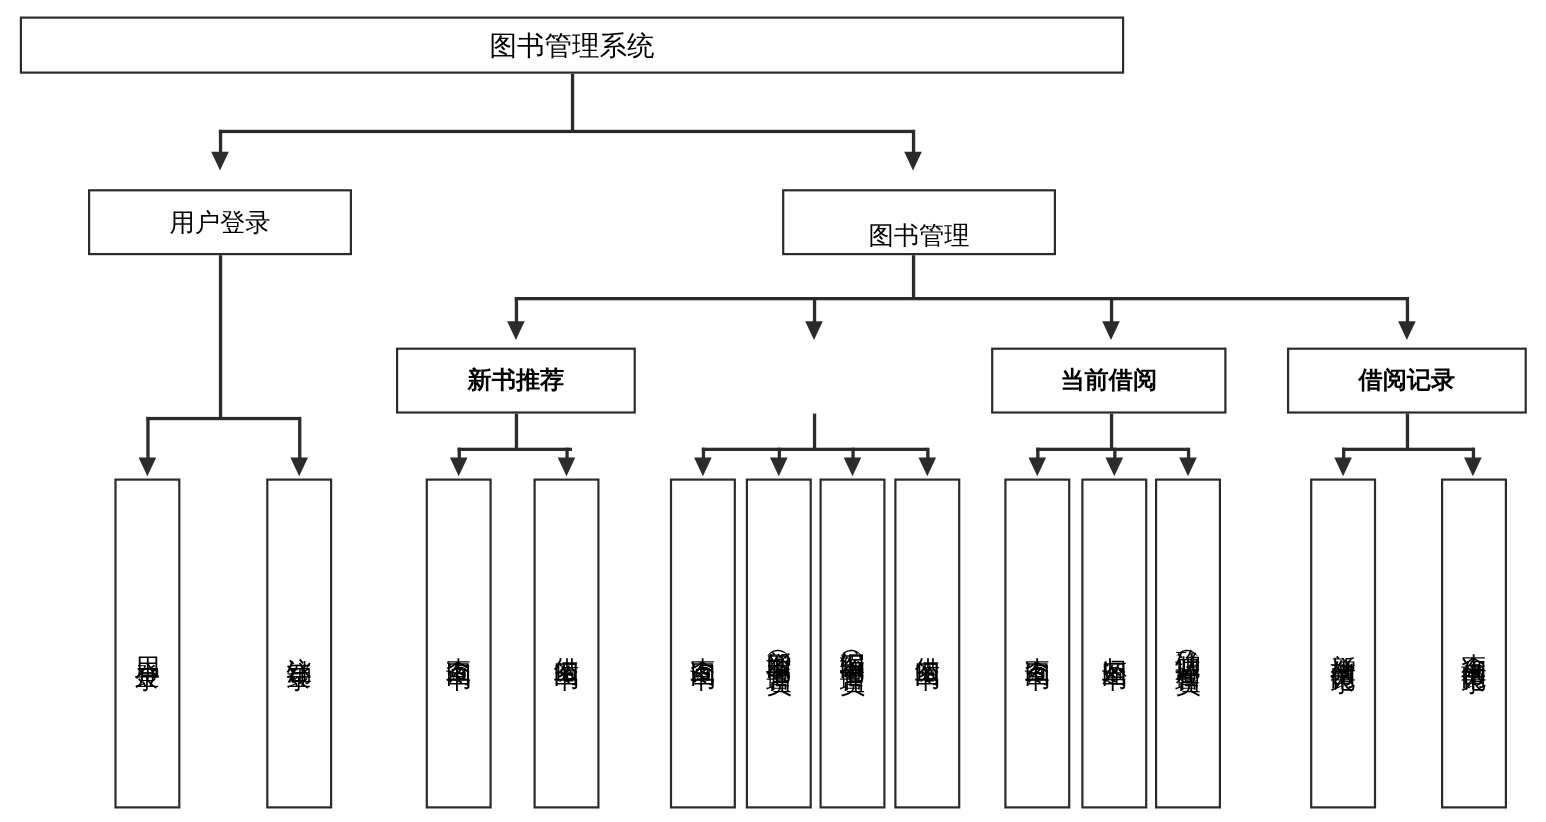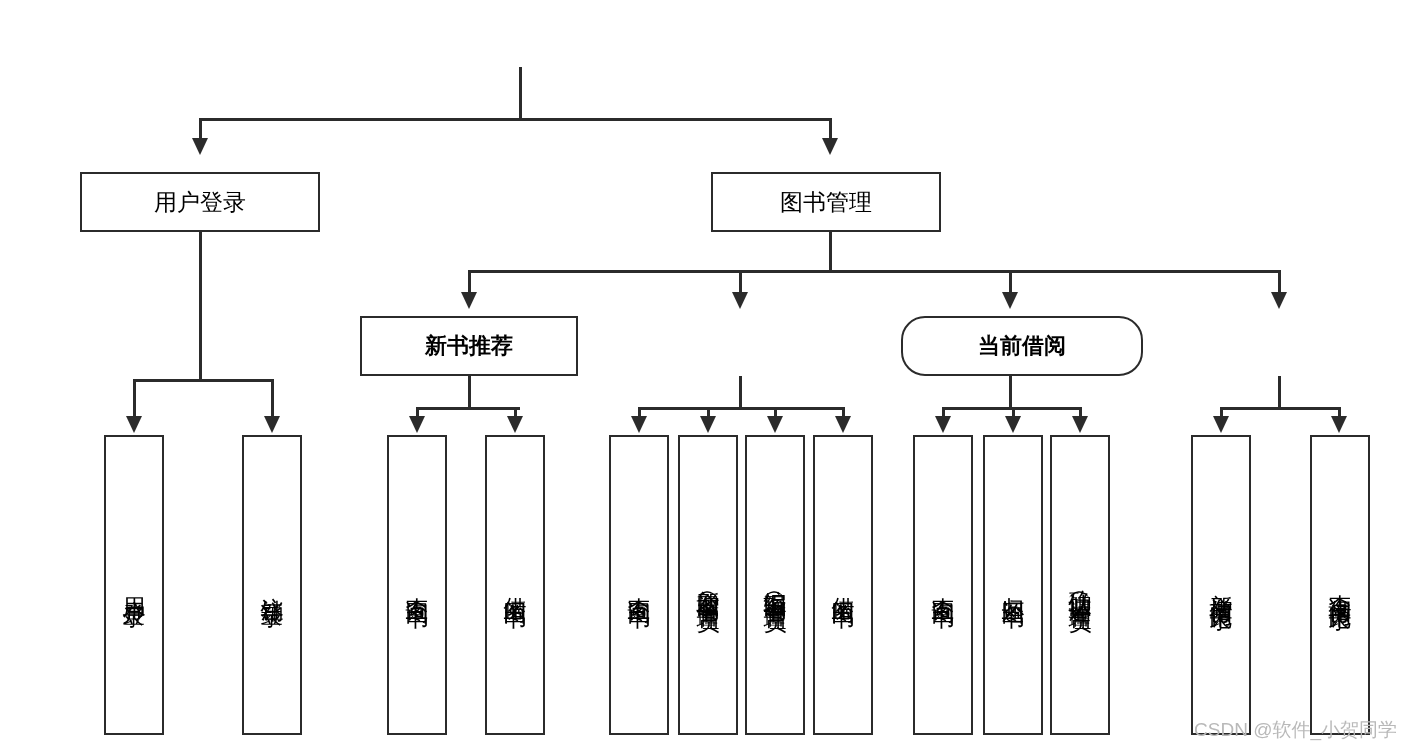--- a/index.html
+++ b/index.html
@@ -86,32 +86,35 @@
     color: #b9b9b9;
     white-space: nowrap;
     pointer-events: none;
   }
 </style>
 </head>
 <body>
 
 <div id="canvas">
 
+  <div class="node root" style="left:18px; top:15px; width:1004px; height:52px;">
+    <span class="lbl">图书管理系统</span>
+  </div>
 
   <div class="vline" style="left:519px; top:67px; height:52px;"></div>
   <div class="hline" style="left:199px; top:118px; width:632px;"></div>
   <div class="vline" style="left:199px; top:118px; height:22px;"></div>
   <div class="arrow" style="left:192px; top:138px;"></div>
   <div class="vline" style="left:829px; top:118px; height:22px;"></div>
   <div class="arrow" style="left:822px; top:138px;"></div>
 
   <div class="node level2" style="left:80px; top:172px; width:240px; height:60px;">
     <span class="lbl">用户登录</span>
   </div>
-  <div class="node level2" style="left:711px; top:172px; width:230px; height:60px;">
+  <div class="node level2" style="left:711px; top:172px; width:249px; height:60px;align-items:flex-end;">
     <span class="lbl">图书管理</span>
   </div>
 
   <div class="vline" style="left:199px; top:232px; height:148px;"></div>
   <div class="hline" style="left:133px; top:379px; width:140px;"></div>
   <div class="vline" style="left:133px; top:379px; height:39px;"></div>
   <div class="arrow" style="left:126px; top:416px;"></div>
   <div class="vline" style="left:271px; top:379px; height:39px;"></div>
   <div class="arrow" style="left:264px; top:416px;"></div>
 
@@ -122,22 +125,25 @@
   <div class="vline" style="left:739px; top:270px; height:24px;"></div>
   <div class="arrow" style="left:732px; top:292px;"></div>
   <div class="vline" style="left:1009px; top:270px; height:24px;"></div>
   <div class="arrow" style="left:1002px; top:292px;"></div>
   <div class="vline" style="left:1278px; top:270px; height:24px;"></div>
   <div class="arrow" style="left:1271px; top:292px;"></div>
 
   <div class="node level3" style="left:360px; top:316px; width:218px; height:60px;">
     <span class="lbl">新书推荐</span>
   </div>
-  <div class="node level3" style="left:901px; top:316px; width:242px; height:60px;border-radius:24px;">
+  <div class="node level3" style="left:901px; top:316px; width:214px; height:60px;">
     <span class="lbl">当前借阅</span>
+  </div>
+  <div class="node level3" style="left:1170px; top:316px; width:218px; height:60px;">
+    <span class="lbl">借阅记录</span>
   </div>
 
   <div class="vline" style="left:468px; top:376px; height:33px;"></div>
   <div class="hline" style="left:416px; top:407px; width:104px;"></div>
   <div class="vline" style="left:416px; top:407px; height:11px;"></div>
   <div class="arrow" style="left:409px; top:416px;"></div>
   <div class="vline" style="left:514px; top:407px; height:11px;"></div>
   <div class="arrow" style="left:507px; top:416px;"></div>
 
   <div class="vline" style="left:739px; top:376px; height:33px;"></div>
@@ -200,15 +206,14 @@
   <div class="node leaf" style="left:1050px; top:435px; width:60px; height:300px;">
     <span class="lbl">确认归还（管理员）</span>
   </div>
   <div class="node leaf" style="left:1191px; top:435px; width:60px; height:300px;">
     <span class="lbl">新增借阅记录</span>
   </div>
   <div class="node leaf" style="left:1310px; top:435px; width:60px; height:300px;">
     <span class="lbl">查询借阅记录</span>
   </div>
 
-  <div id="watermark">CSDN @软件_小贺同学</div>
 
 </div>
 
 </body></html>

